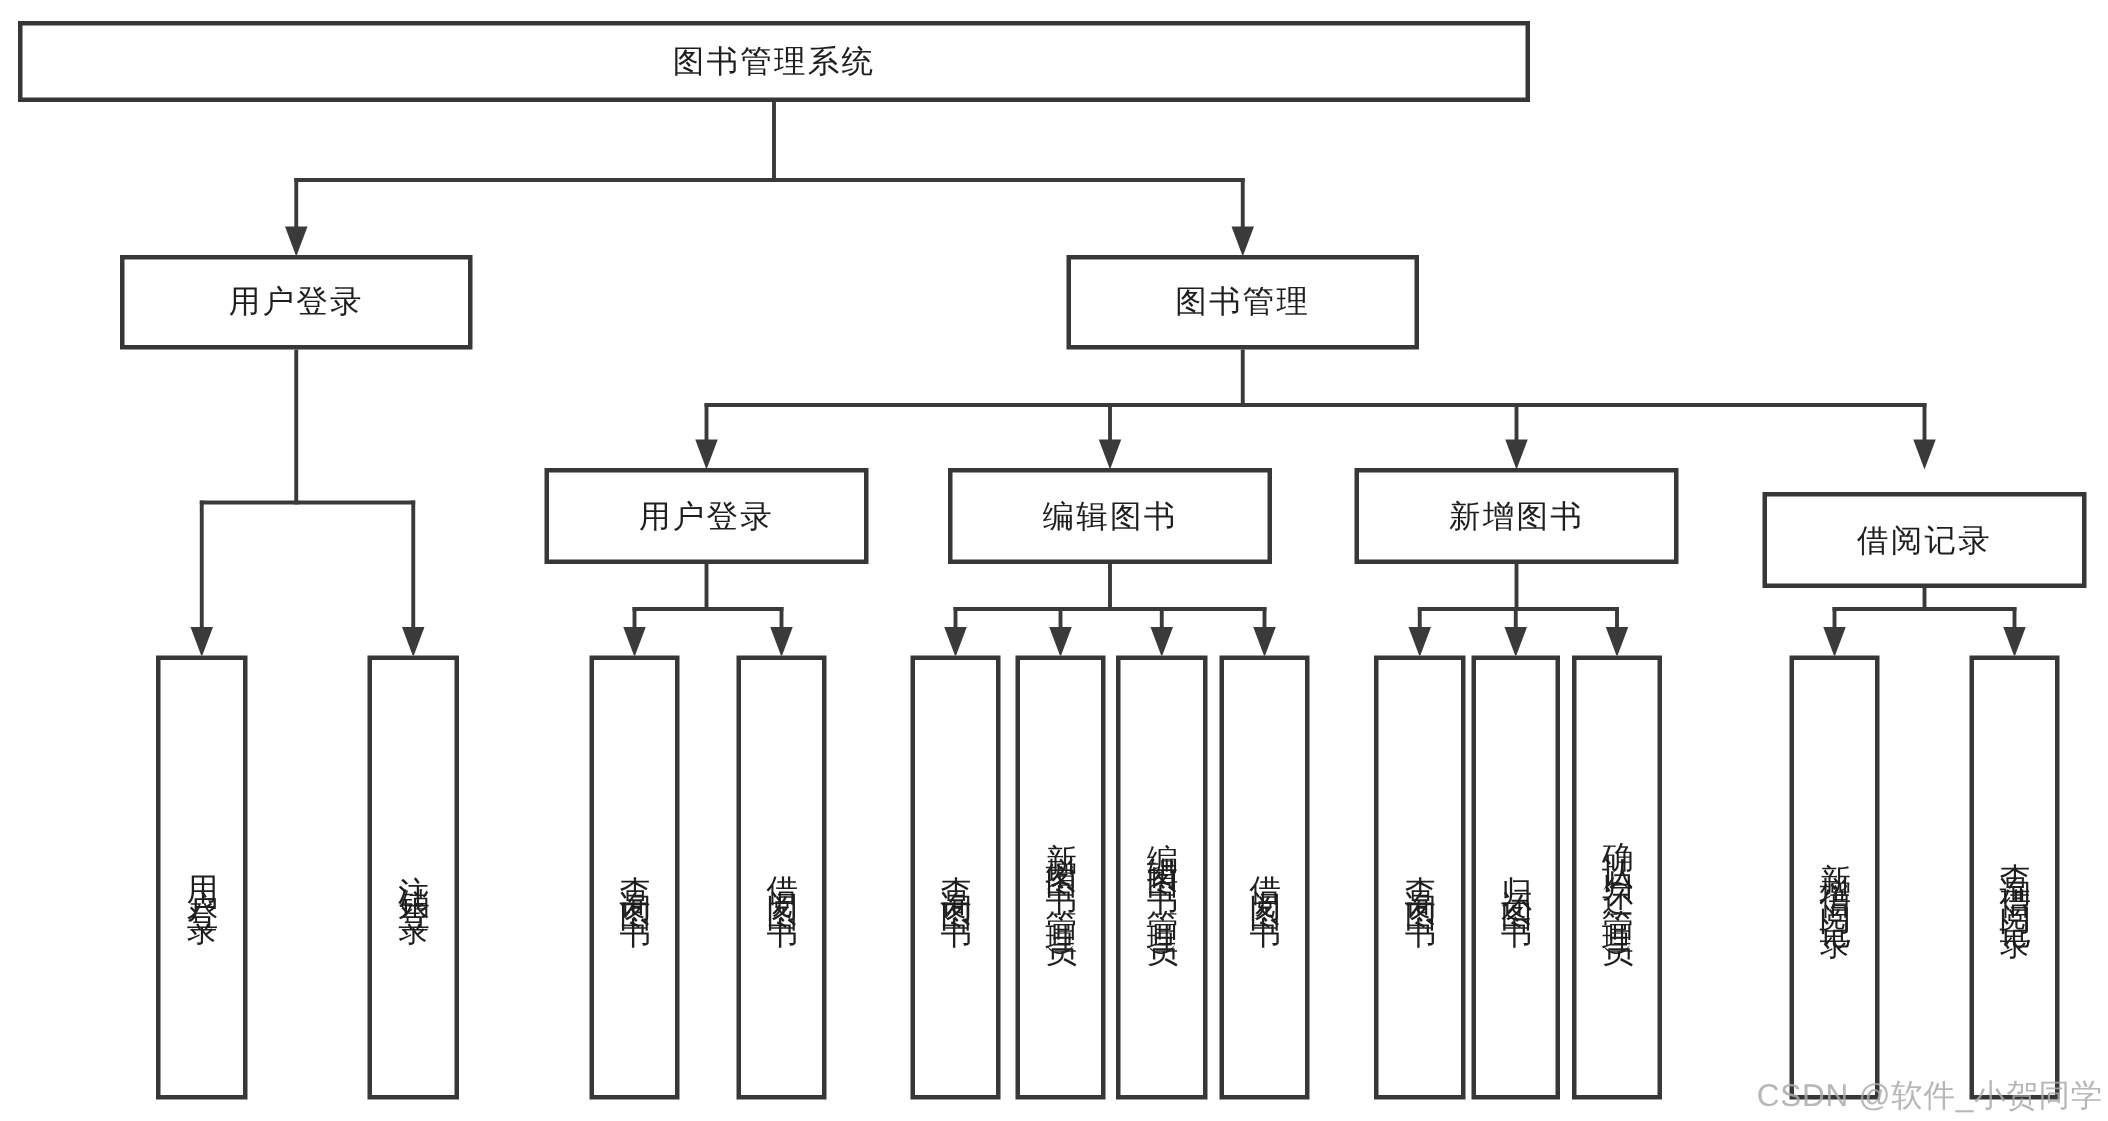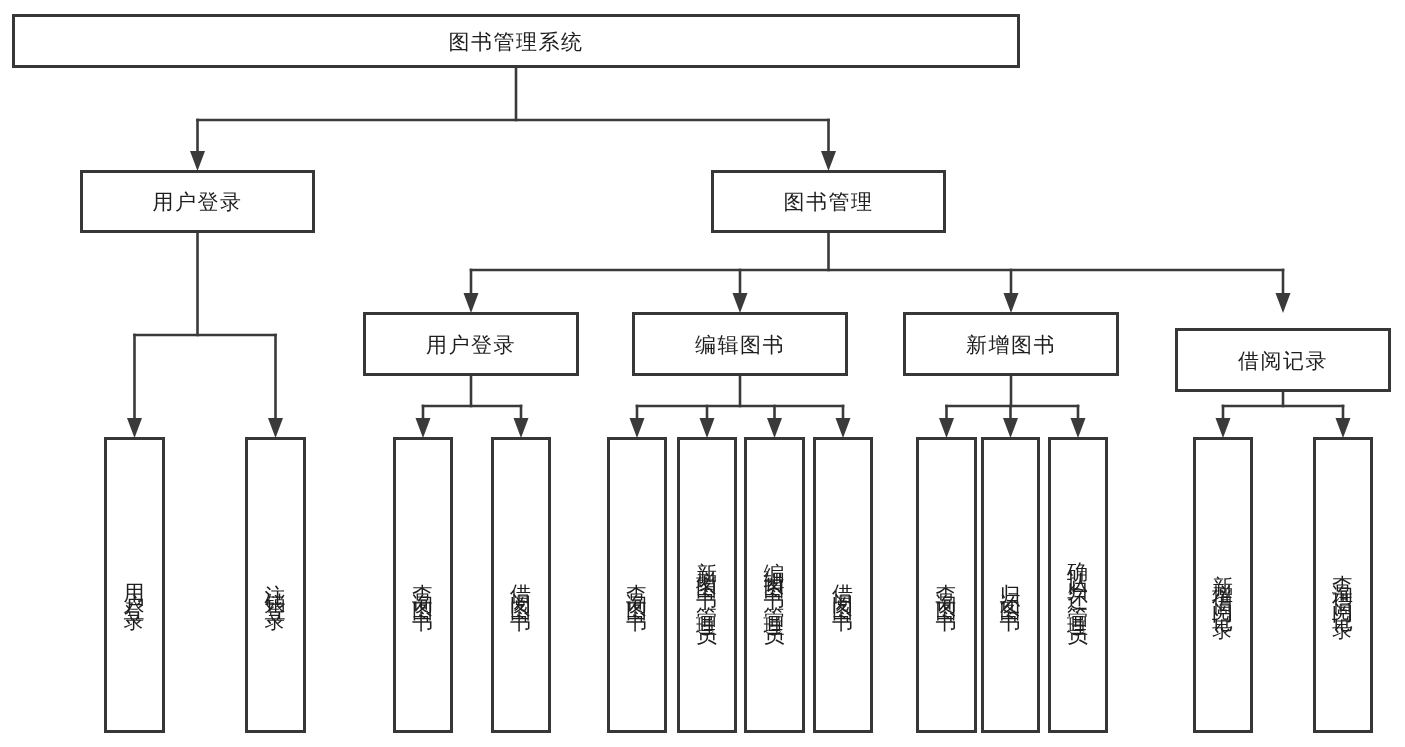--- a/index.html
+++ b/index.html
@@ -160,13 +160,14 @@
       <div class="node v" style="left: 1048px; top: 437px; width: 60px; height: 296px;">
         <span class="lbl">确认归还（管理员）</span>
       </div>
       <div class="node v" style="left: 1193px; top: 437px; width: 60px; height: 296px;">
         <span class="lbl">新增借阅记录</span>
       </div>
       <div class="node v" style="left: 1313px; top: 437px; width: 60px; height: 296px;">
         <span class="lbl">查询借阅记录</span>
       </div>
     </div>
+  <div id="watermark">CSDN @软件_小贺同学</div>
 </div>
 
 </body></html>

